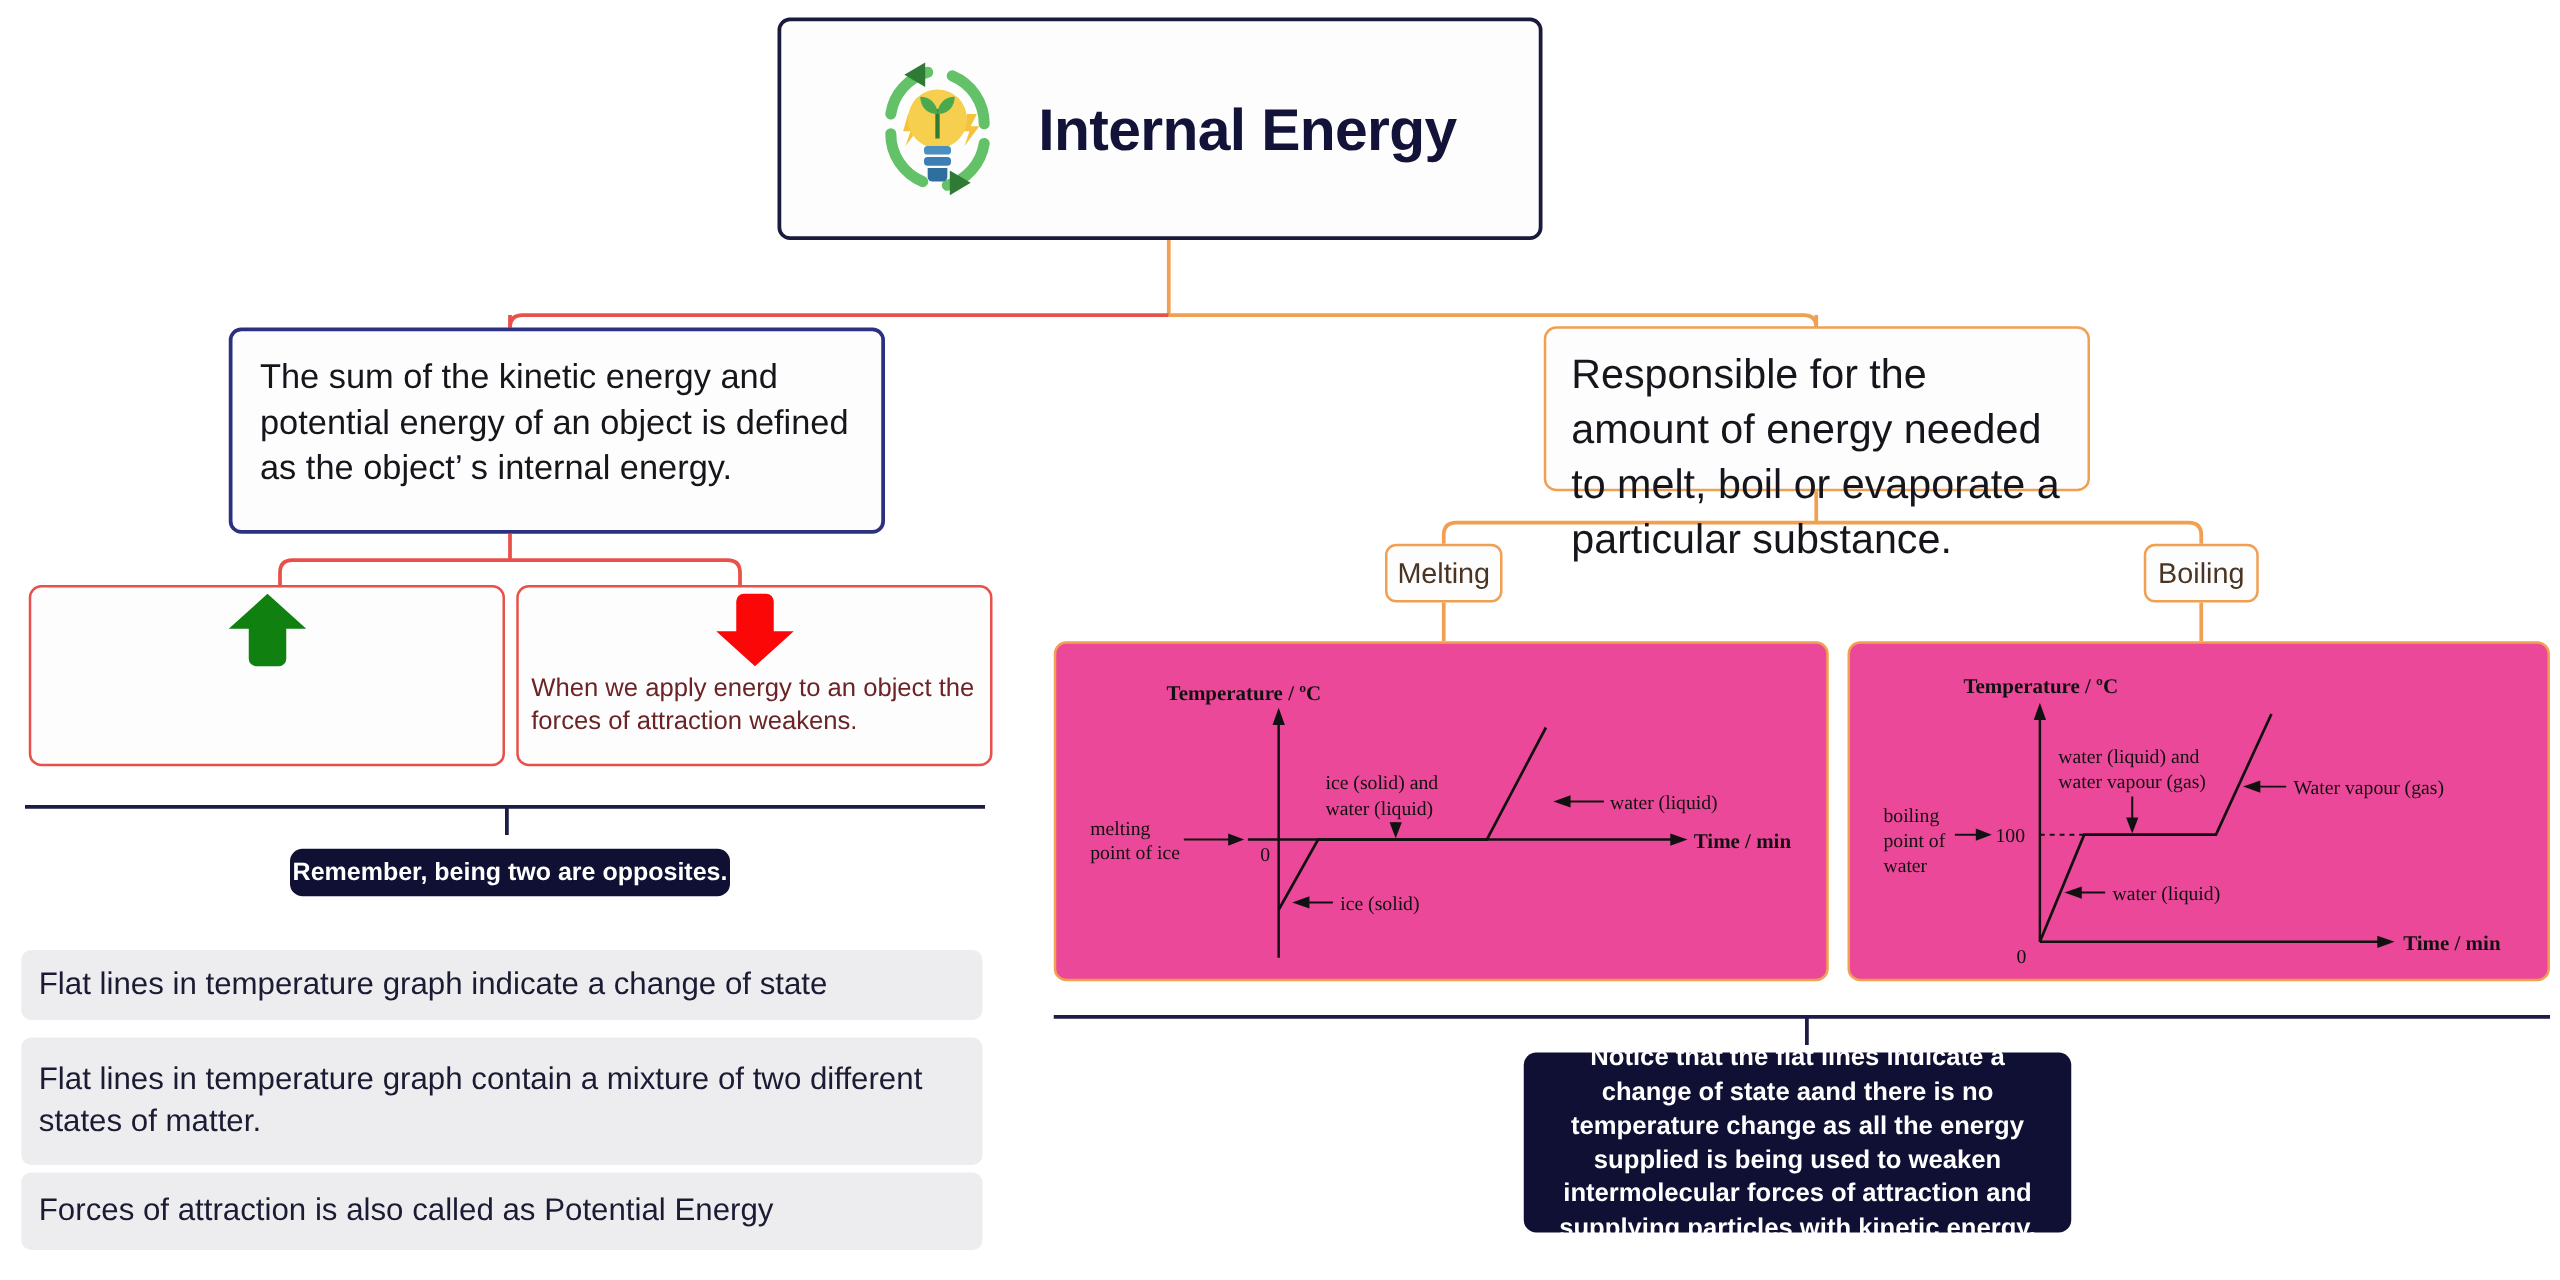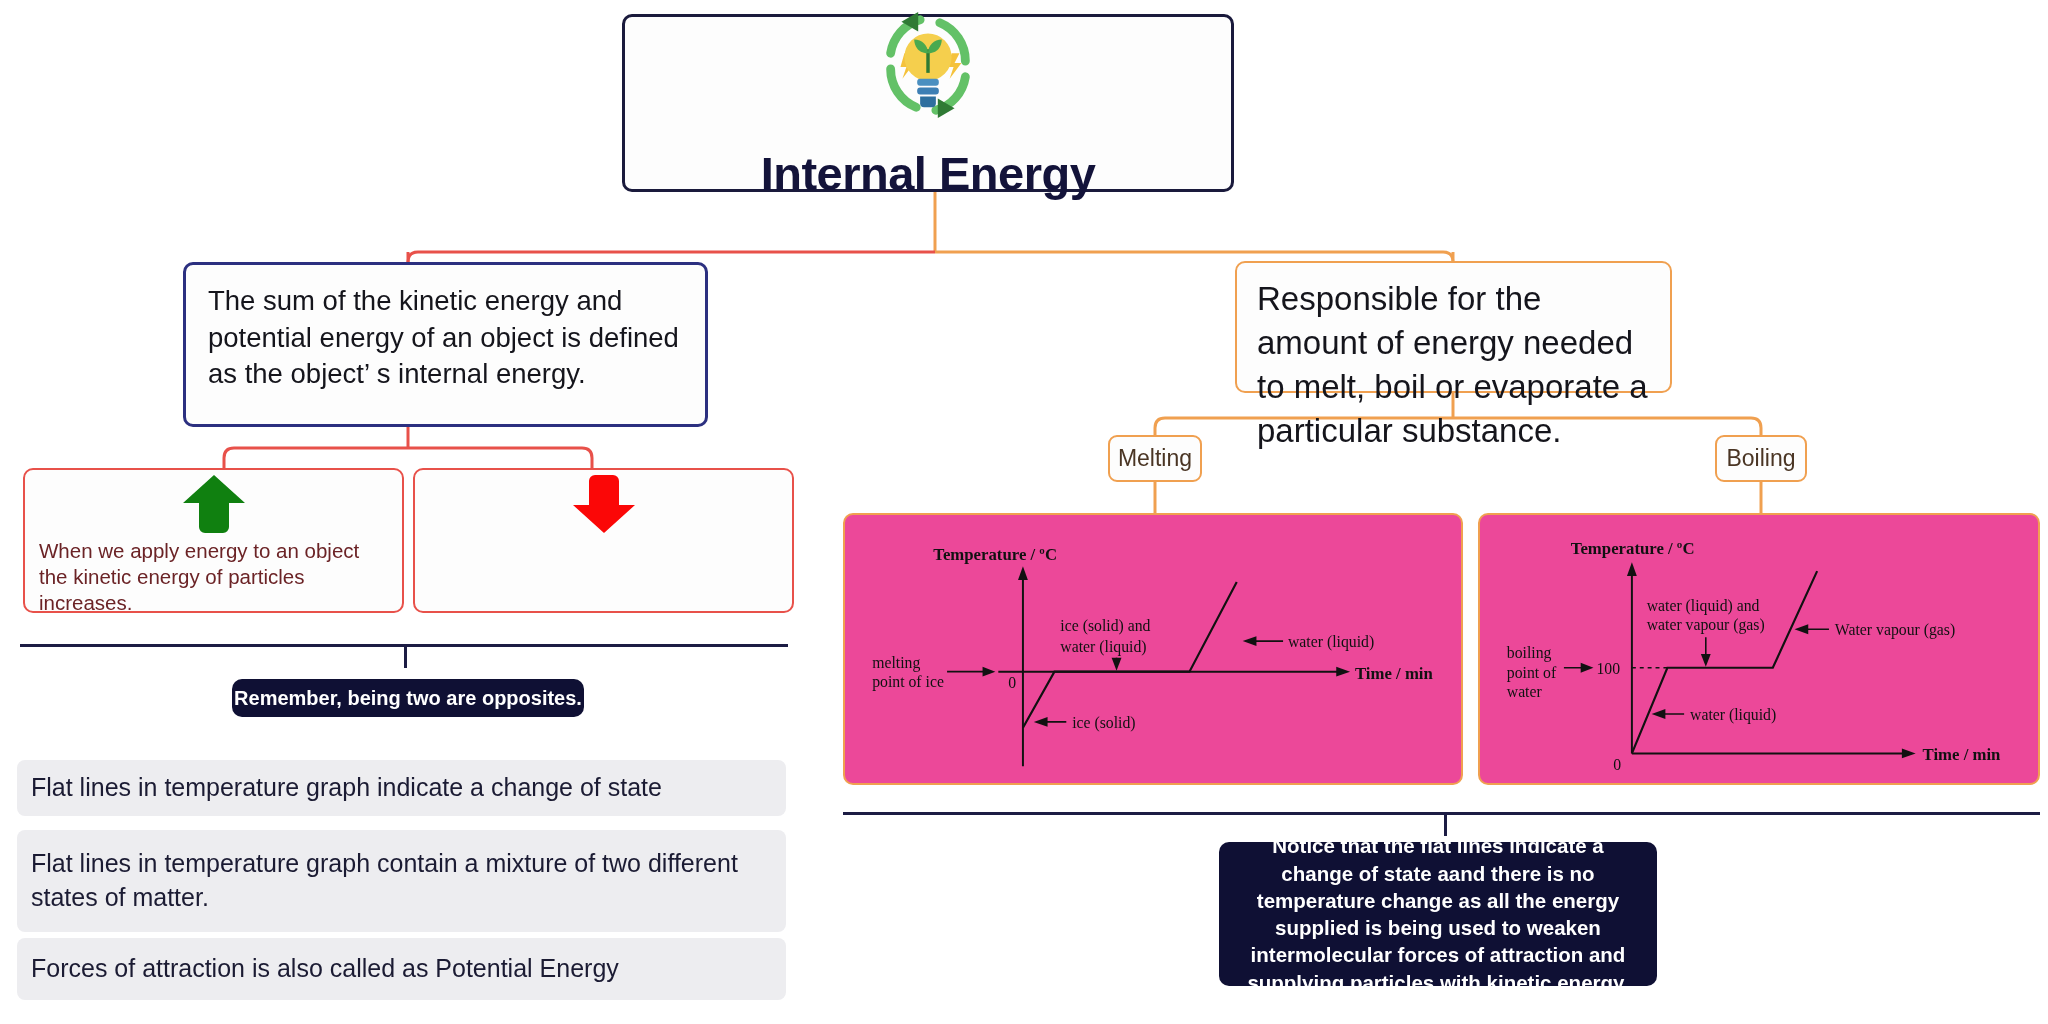--- a/index.html
+++ b/index.html
@@ -30,21 +30,20 @@
     left: 622px; top: 14px;
     width: 612px; height: 178px;
     border: 3px solid #1a1a3c;
     border-radius: 10px;
     background: #fdfdfd;
     display: flex;
     align-items: center;
     justify-content: center;
     gap: 22px;
     box-sizing: border-box;
-    flex-direction: column;
   }
   .header-title {
     font-size: 47px;
     font-weight: bold;
     color: #13133a;
     letter-spacing: -0.5px;
     white-space: nowrap;
   }
   .bulb-icon { width: 118px; height: 118px; display:block; }
 
@@ -242,29 +241,29 @@
 </div>
 
 <div class="abs def-box">The sum of the kinetic energy and potential energy of an object is defined as the object’ s internal energy.</div>
 
 <div class="abs red-box left">
   <div class="arrow-wrap">
     <svg width="66" height="62" viewBox="0 0 66 62">
       <path d="M 33 2 L 64 30 L 48 30 L 48 54 A 6 6 0 0 1 42 60 L 24 60 A 6 6 0 0 1 18 54 L 18 30 L 2 30 Z" fill="#108010"></path>
     </svg>
   </div>
-  <div class="rb-text">When we apply energy to an object the kinetic energy of particles increases.</div>
 </div>
 
 <div class="abs red-box right">
   <div class="arrow-wrap">
     <svg width="66" height="62" viewBox="0 0 66 62">
       <path d="M 33 60 L 2 32 L 18 32 L 18 8 A 6 6 0 0 1 24 2 L 42 2 A 6 6 0 0 1 48 8 L 48 32 L 64 32 Z" fill="#fb0707"></path>
     </svg>
   </div>
+  <div class="rb-text">When we apply energy to an object the forces of attraction weakens.</div>
 </div>
 
 <div class="abs divider" id="left-divider"></div>
 <div class="abs tick" id="left-tick"></div>
 <div class="abs badge" id="remember-badge">Remember, being two are opposites.</div>
 
 <div class="abs fact" id="fact-0">Flat lines in temperature graph indicate a change of state</div>
 <div class="abs fact" id="fact-1">Flat lines in temperature graph contain a mixture of two different states of matter.</div>
 <div class="abs fact" id="fact-2">Forces of attraction is also called as Potential Energy</div>
 

